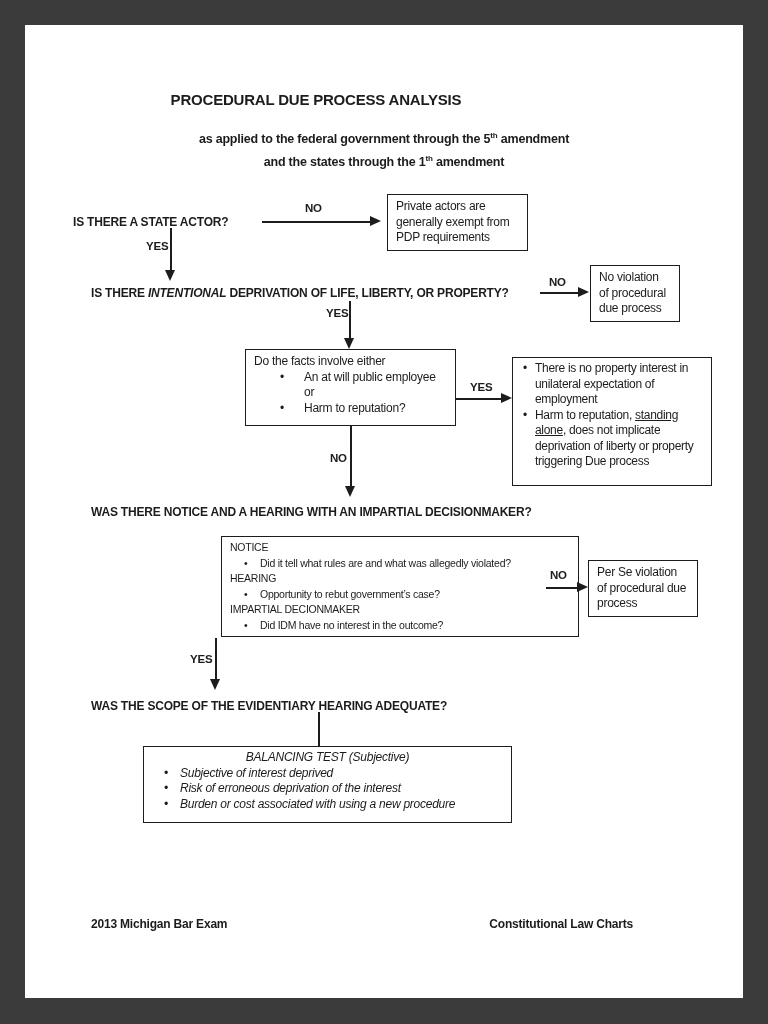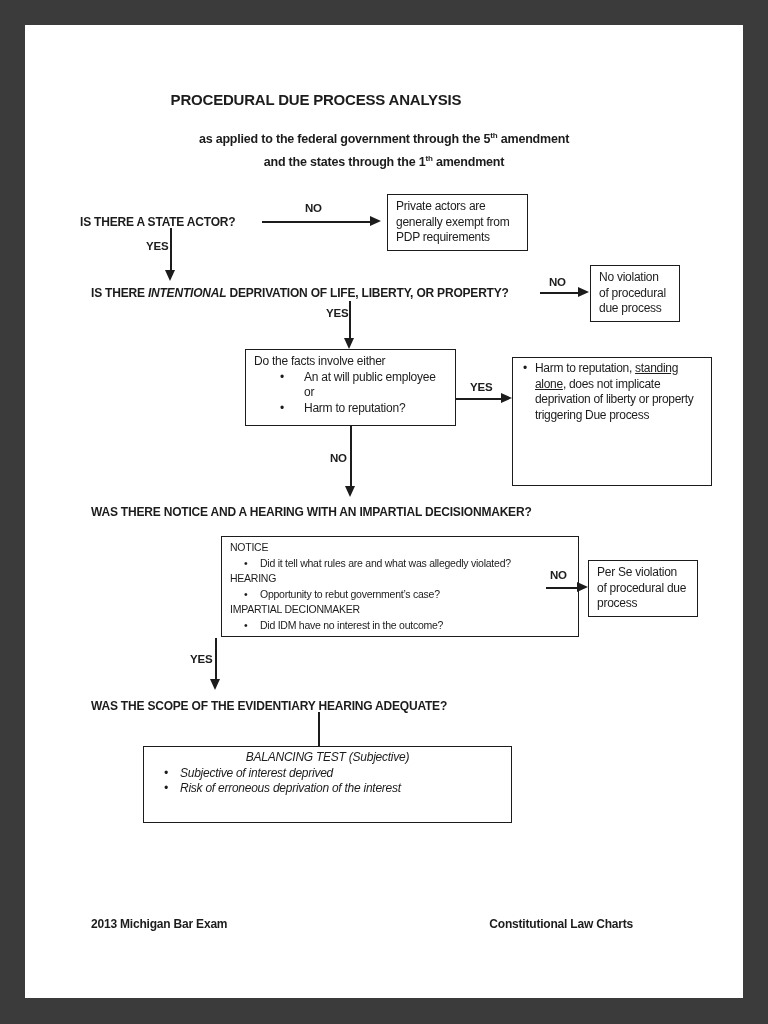--- a/index.html
+++ b/index.html
@@ -71,21 +71,21 @@
 <div id="frame-bottom" class="frame-bar"></div>
 <div id="frame-left" class="frame-bar"></div>
 <div id="frame-right" class="frame-bar"></div>
 
 <div class="abs doc-title">PROCEDURAL DUE PROCESS ANALYSIS</div>
 <div class="abs doc-subtitle">
   <div><span>as applied to the federal government through the 5</span><sup>th</sup><span> amendment</span></div>
   <div><span>and the states through the 1</span><sup>th</sup><span> amendment</span></div>
 </div>
 
-<div class="abs q" style="left:80px;top:215px;">IS THERE A STATE ACTOR?</div>
+<div class="abs q" style="left:73px;top:215px;">IS THERE A STATE ACTOR?</div>
 <div class="abs lbl" style="left:305px;top:202px;">NO</div>
 <div class="hline" style="left:262px;top:221px;width:108px;"></div>
 <div class="ah-right" style="left:370px;top:216px;"></div>
 <div class="box" id="box-private" style="left:387px;top:194px;width:141px;min-height:57px;">Private actors are generally exempt from PDP requirements</div>
 
 <div class="abs lbl" style="left:146px;top:240px;">YES</div>
 <div class="vline" style="left:170px;top:228px;height:43px;"></div>
 <div class="ah-down" style="left:165px;top:270px;"></div>
 
 <div class="abs q" style="left:91px;top:286px;"><span>IS THERE </span><span class="it">INTENTIONAL</span><span> DEPRIVATION OF LIFE, LIBERTY, OR PROPERTY?</span></div>
@@ -103,20 +103,21 @@
   <div class="dot-row f3">An at will public employee</div>
   <div class="or-line">or</div>
   <div class="dot-row f3">Harm to reputation?</div>
 </div>
 
 <div class="abs lbl" style="left:470px;top:381px;">YES</div>
 <div class="hline" style="left:456px;top:398px;width:46px;"></div>
 <div class="ah-right" style="left:501px;top:393px;"></div>
 
 <div class="box" id="box-employment" style="left:512px;top:357px;width:200px;min-height:129px;letter-spacing:-0.3px;">
+  <div class="dot-row">There is no property interest in unilateral expectation of employment</div>
   <div class="dot-row"><span>Harm to reputation, </span><span class="u">standing alone</span><span>, does not implicate deprivation of liberty or property triggering Due process</span></div>
 </div>
 
 <div class="abs lbl" style="left:330px;top:452px;">NO</div>
 <div class="vline" style="left:350px;top:426px;height:61px;"></div>
 <div class="ah-down" style="left:345px;top:486px;"></div>
 
 <div class="abs q" style="left:91px;top:505px;">WAS THERE NOTICE AND A HEARING WITH AN IMPARTIAL DECISIONMAKER?</div>
 
 <div class="box" id="box-notice" style="left:188px;top:536px;width:358px;min-height:101px;margin-left:33px;">
@@ -137,16 +138,17 @@
 <div class="vline" style="left:215px;top:638px;height:42px;"></div>
 <div class="ah-down" style="left:210px;top:679px;"></div>
 
 <div class="abs q" style="left:91px;top:699px;">WAS THE SCOPE OF THE EVIDENTIARY HEARING ADEQUATE?</div>
 <div class="vline" style="left:318px;top:712px;height:35px;"></div>
 
 <div class="box" id="box-balancing" style="left:143px;top:746px;width:369px;min-height:77px;">
   <div class="bal-title">BALANCING TEST (Subjective)</div>
   <div class="dot-row">Subjective of interest deprived</div>
   <div class="dot-row">Risk of erroneous deprivation of the interest</div>
+  <div class="dot-row">Burden or cost associated with using a new procedure</div>
 </div>
 
 <div class="abs footer" style="left:91px;top:917px;">2013 Michigan Bar Exam</div>
 <div class="abs footer" style="right:135px;top:917px;">Constitutional Law Charts</div>
 
 </body></html>

